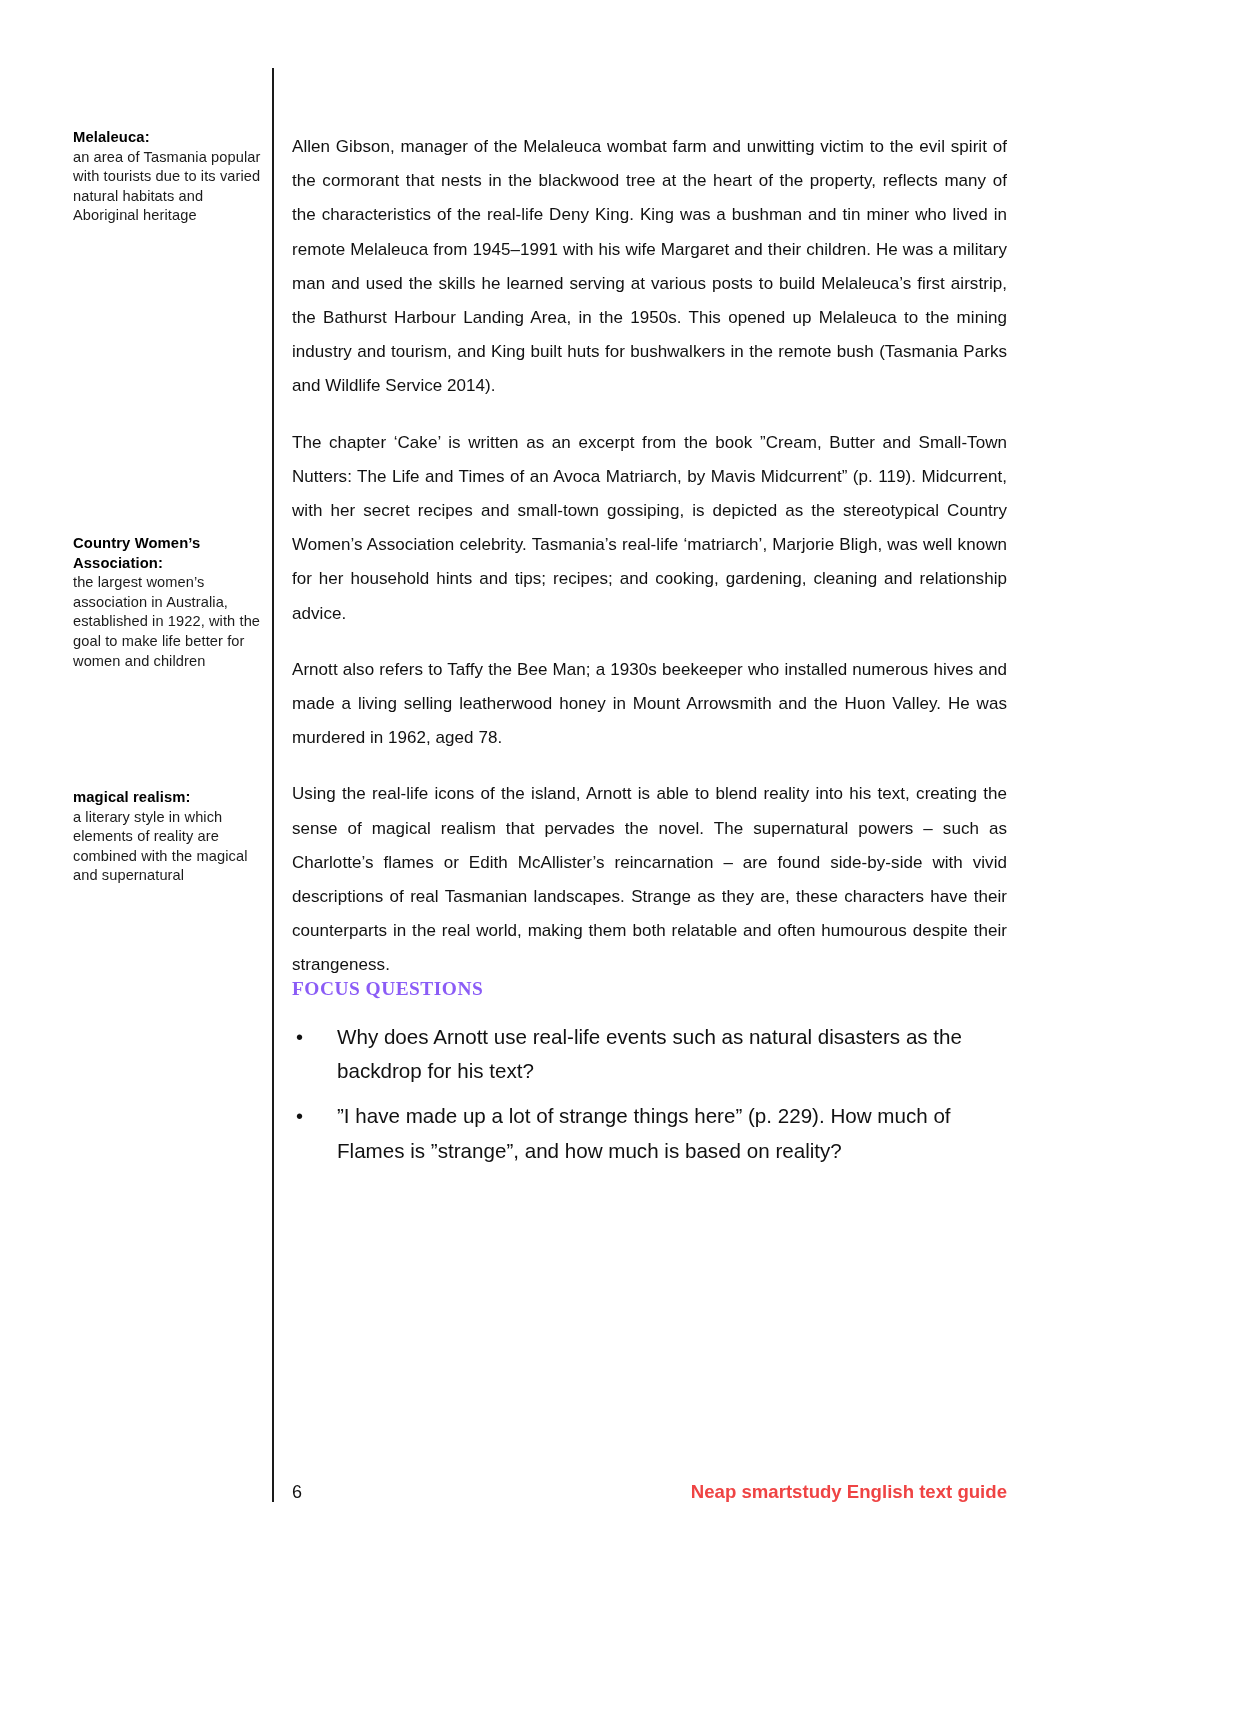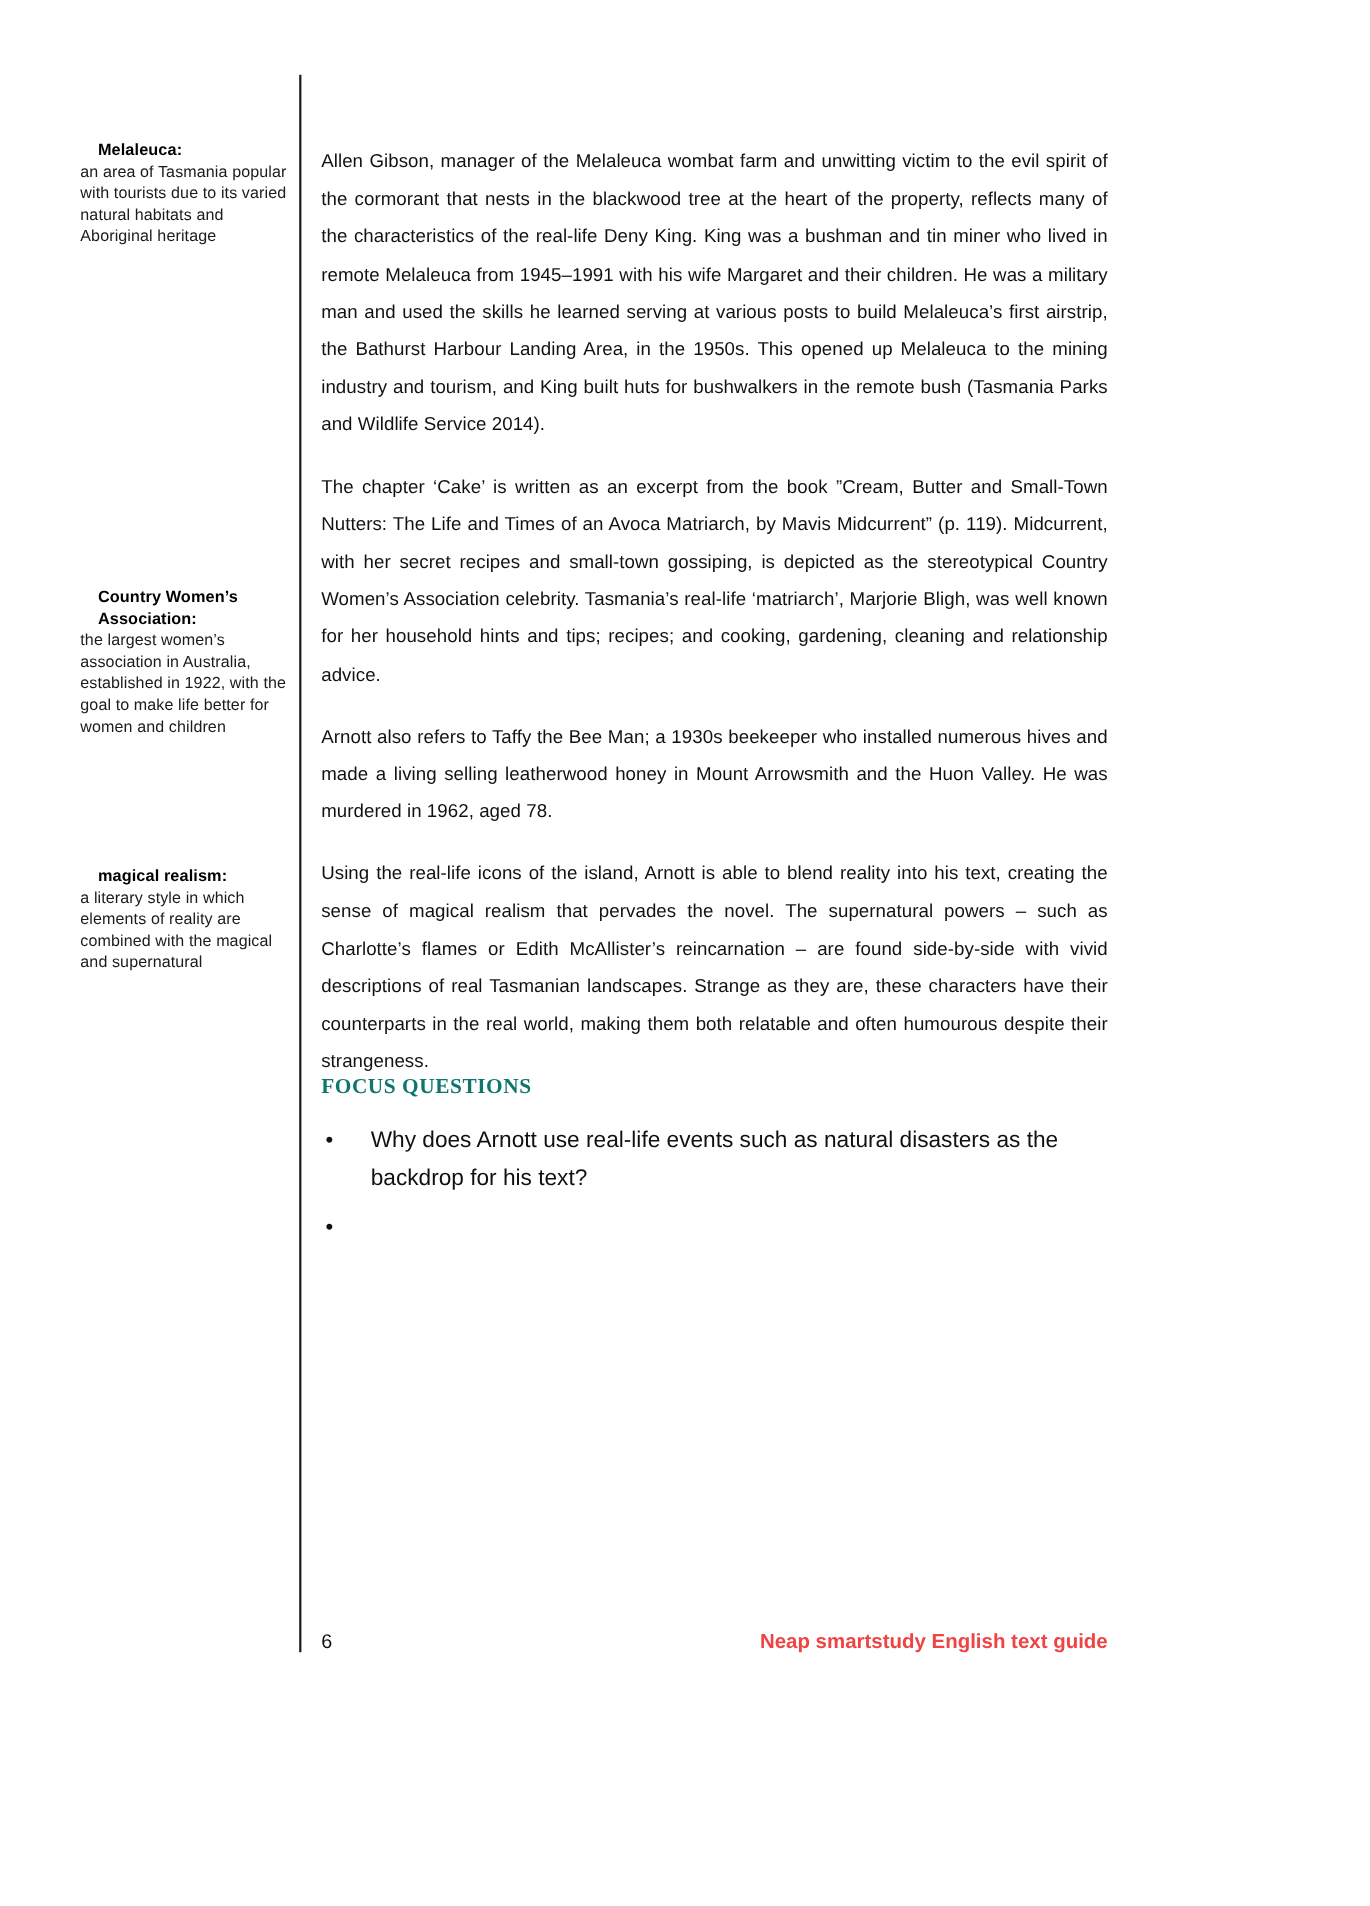--- a/index.html
+++ b/index.html
@@ -48,21 +48,20 @@
     line-height: 19.6px;
     letter-spacing: 0.1px;
     color: #1b1b1b;
   }
   .note .note-term {
     display: block;
     font-weight: bold;
     font-size: 14.8px;
     line-height: 19.6px;
     color: #000000;
-    margin-left: 16px;
   }
   .note .note-def {
     display: block;
     font-weight: normal;
   }
   #note-1 { position: absolute; left: 0; top: 0; width: 195px; }
   #note-2 { position: absolute; left: 0; top: 406px; width: 195px; }
   #note-3 { position: absolute; left: 0; top: 660px; width: 195px; }
 
   
@@ -92,21 +91,21 @@
     position: absolute;
     left: 292px;
     top: 978px;
     width: 715px;
   }
   #focus-heading {
     font-family: "Liberation Serif", serif;
     font-weight: bold;
     font-size: 19.4px;
     letter-spacing: 0.5px;
-    color: #0f766e;
+    color: #8b5cf6;
     margin: 0 0 20px 0;
   }
   ul.q-list {
     list-style: none;
     margin: 0;
     padding: 0;
   }
   ul.q-list li {
     position: relative;
     padding-left: 45px;
@@ -189,20 +188,21 @@
 
   <div id="focus-block">
     <div id="focus-heading">FOCUS QUESTIONS</div>
     <ul class="q-list">
       <li>
         <span class="bullet">•</span>
         <span class="q-text"><span>Why does Arnott use real-life events such as natural disasters as the backdrop for his text?</span></span>
       </li>
       <li>
         <span class="bullet">•</span>
+        <span class="q-text"><span>”I have made up a lot of strange things here” (p. 229). How much of </span><span class="ital">Flames</span><span> is ”strange”, and how much is based on reality?</span></span>
       </li>
     </ul>
   </div>
 
   <div id="footer">
     <span id="footer-page-number">6</span>
     <span id="footer-guide-title">Neap smartstudy English text guide</span>
   </div>
 
 </div>

